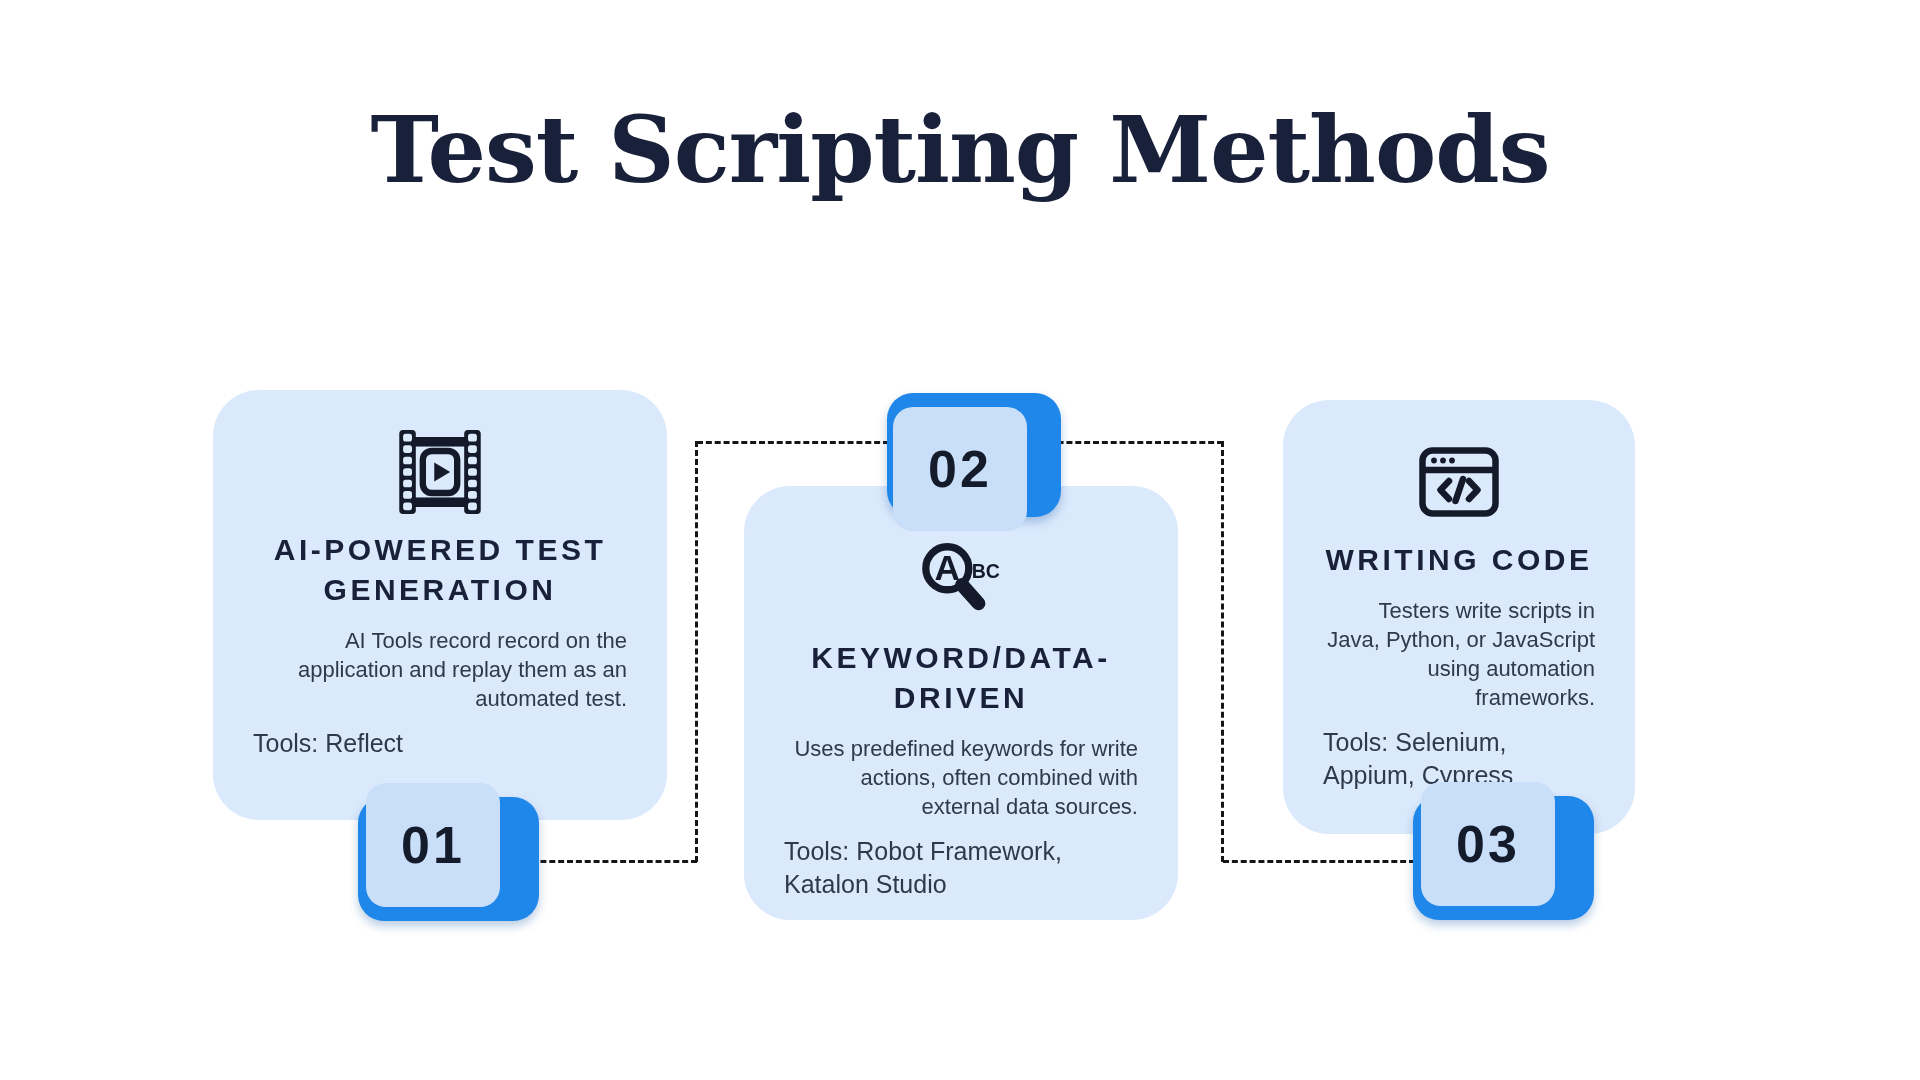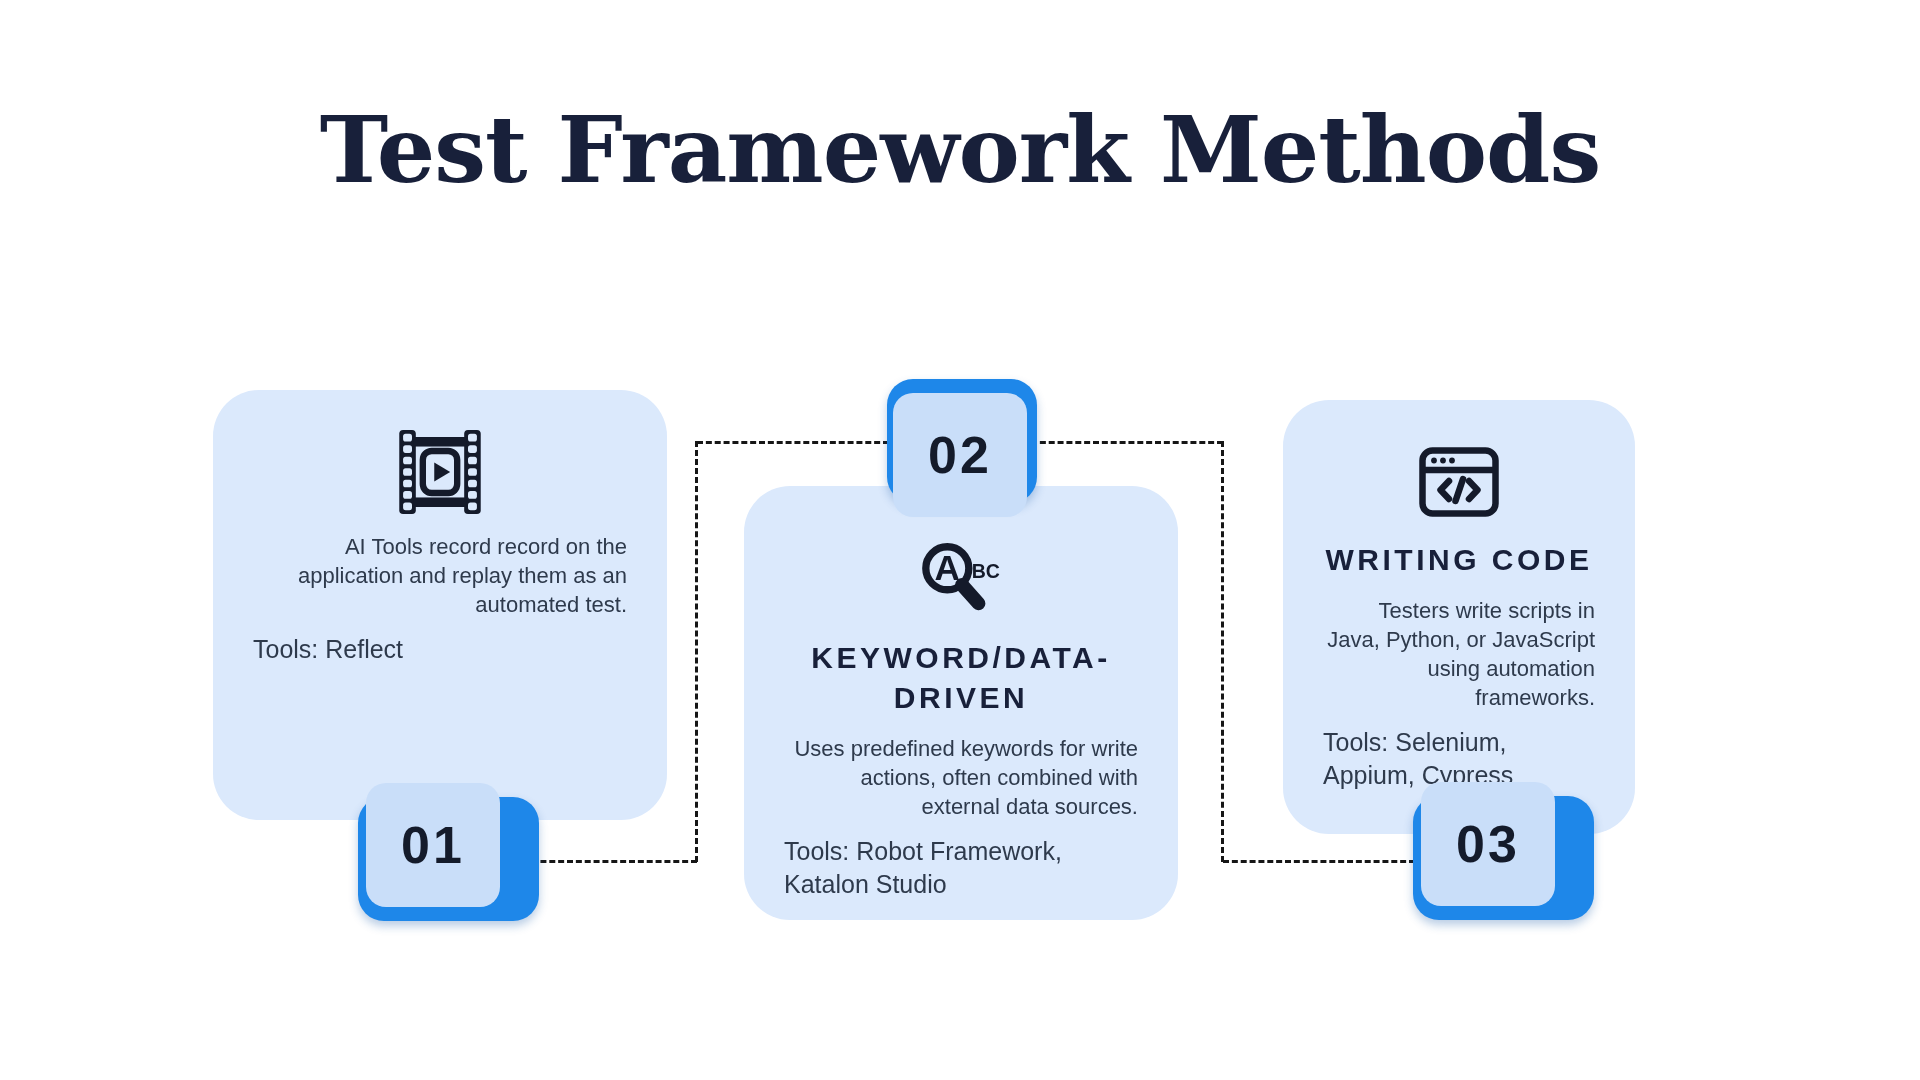--- a/index.html
+++ b/index.html
@@ -47,40 +47,40 @@
     position:absolute; left:8px; width:134px; height:124px; border-radius:20px;
     background:var(--badgeFill, #c9def9);
     display:flex; align-items:center; justify-content:center;
   }
   .badge.v-bottom .front { top:0; }
   .badge.v-top    .front { top:14px; }
   .badge .num {
     font-size:52px; font-weight:700; letter-spacing:3px; color:#141b2b;
   }
   #badge1 { left:358px; top:783px; }
-  #badge2 { left:887px; top:379px; width:150px; }
+  #badge2 { left:887px; top:393px; width:174px; }
   #badge2 .front { left:6px; }
   #badge3 { left:1413px; top:782px; }
 
   
   .dash-h { position:absolute; height:0; border-top:3px dashed var(--dash, #161616); z-index:1; }
   .dash-v { position:absolute; width:0; border-left:3px dashed var(--dash, #161616); z-index:1; }
   #seg1 { left:505px;  top:860px; width:192px; }
   #seg2 { left:695px;  top:441px; height:421px; }
   #seg3 { left:697px;  top:441px; width:192px; }
   #seg4 { left:1031px; top:441px; width:192px; }
   #seg5 { left:1221px; top:441px; height:421px; }
   #seg6 { left:1223px; top:860px; width:192px; }
 </style>
 </head>
 <body>
 
 <div id="canvas">
 
-  <div class="title">Test Framework Methods</div>
+  <div class="title">Test Scripting Methods</div>
 
   <div class="dash-h" id="seg1"></div>
   <div class="dash-v" id="seg2"></div>
   <div class="dash-h" id="seg3"></div>
   <div class="dash-h" id="seg4"></div>
   <div class="dash-v" id="seg5"></div>
   <div class="dash-h" id="seg6"></div>
 
   <div class="card" id="card1">
     <div class="icon-wrap">
@@ -104,20 +104,21 @@
           <rect x="54" y="21" width="7" height="6" rx="2"></rect>
             <rect x="54" y="30" width="7" height="6" rx="2"></rect>
           <rect x="54" y="39" width="7" height="6" rx="2"></rect>
             <rect x="54" y="48" width="7" height="6" rx="2"></rect>
           <rect x="54" y="57" width="7" height="6" rx="2"></rect>
         </g>
         <rect x="18.5" y="16.5" width="27" height="33" rx="7" fill="none" stroke="#141a2a" stroke-width="5"></rect>
         <path d="M27.5 25.5 L40 33 L27.5 40.5 Z" fill="#141a2a"></path>
       </svg>
     </div>
+    <h2>AI-POWERED TEST GENERATION</h2>
     <div class="body">AI Tools record record on the application and replay them as an automated test.</div>
     <div class="tools">Tools: Reflect</div>
   </div>
 
   <div class="card" id="card2">
     <div class="icon-wrap">
       <svg width="98" height="86" viewBox="0 0 100 88">
         <circle cx="36" cy="32" r="22" fill="none" stroke="#141a2a" stroke-width="7.5"></circle>
         <text x="36" y="44" font-size="36" font-weight="bold" text-anchor="middle" fill="#141a2a" font-family="Liberation Sans, sans-serif">A</text>
         <text x="61" y="42" font-size="20" font-weight="bold" fill="#141a2a" font-family="Liberation Sans, sans-serif">BC</text>

